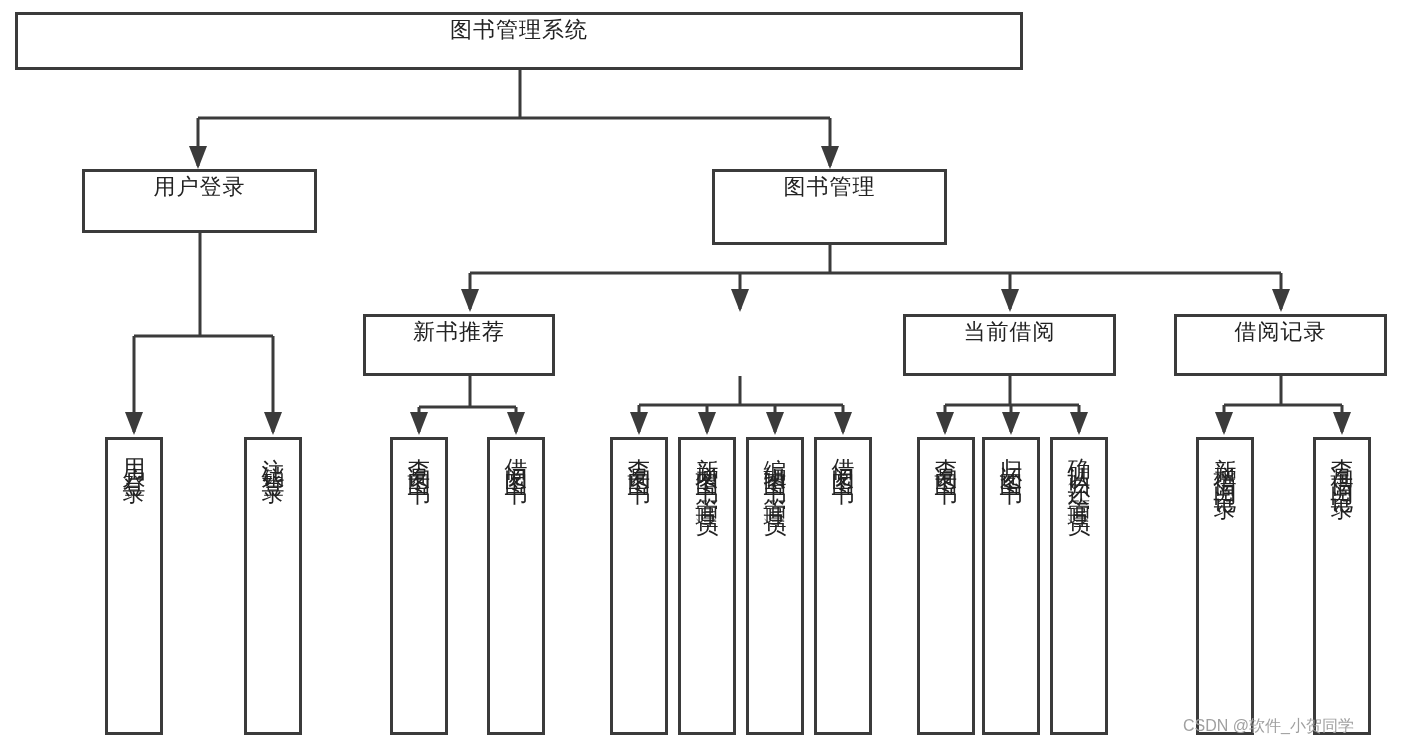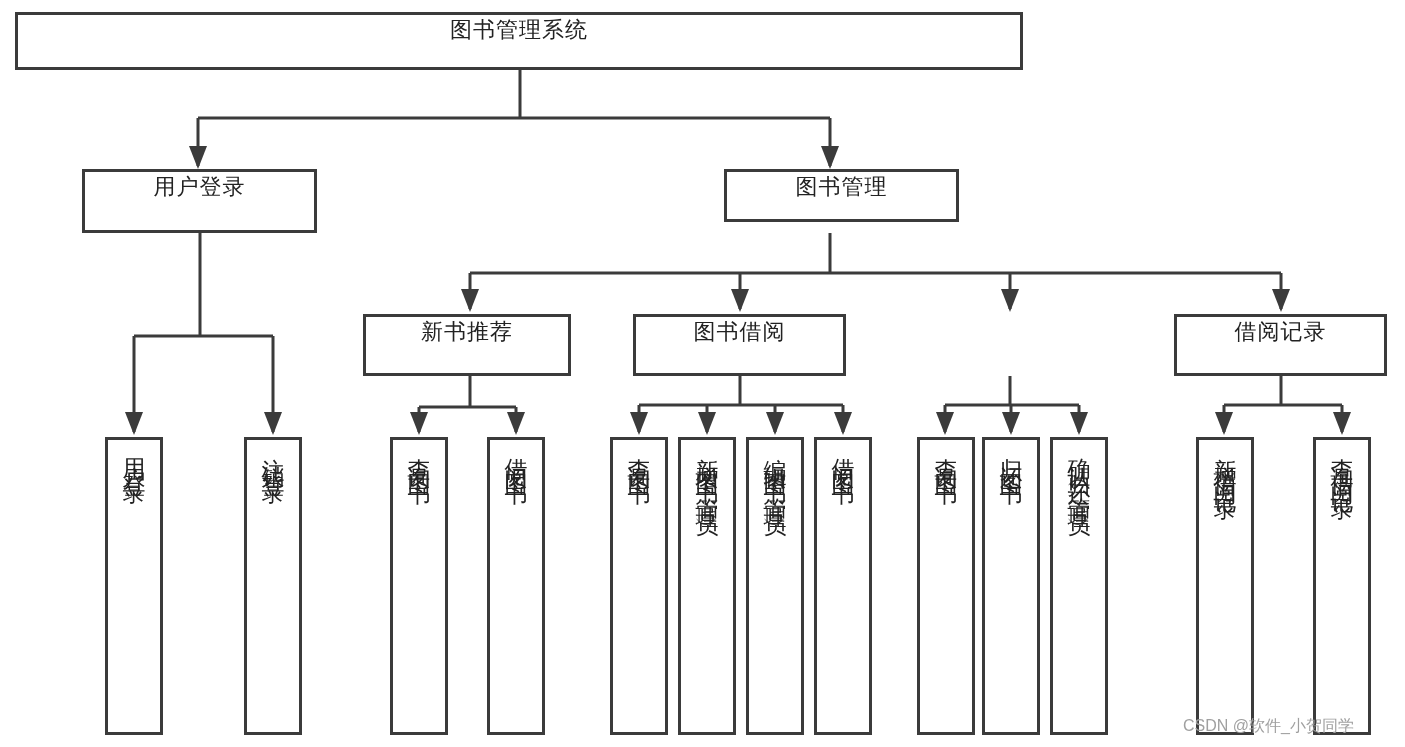--- a/index.html
+++ b/index.html
@@ -109,29 +109,29 @@
     <polygon points="1333,412 1351,412 1342,435"></polygon>
   </svg>
 
   <div class="box h" style="left:15px; top:12px; width:1008px; height:58px;">
     <span>图书管理系统</span>
   </div>
 
   <div class="box h" style="left:82px; top:169px; width:235px; height:64px;">
     <span>用户登录</span>
   </div>
-  <div class="box h" style="left:712px; top:169px; width:235px; height:53px;margin-left:12px;">
+  <div class="box h" style="left:712px; top:169px; width:235px; height:76px;">
     <span>图书管理</span>
   </div>
 
-  <div class="box h" style="left:363px; top:314px; width:208px; height:62px;">
+  <div class="box h" style="left:363px; top:314px; width:192px; height:62px;">
     <span>新书推荐</span>
   </div>
-  <div class="box h" style="left:633px; top:314px; width:213px; height:62px;">
-    <span>图书借阅</span>
+  <div class="box h" style="left:903px; top:314px; width:213px; height:62px;">
+    <span>当前借阅</span>
   </div>
   <div class="box h" style="left:1174px; top:314px; width:213px; height:62px;">
     <span>借阅记录</span>
   </div>
 
   <div class="box v" style="left:105px; top:437px; width:58px; height:298px;">
     <span>用户登录</span>
   </div>
   <div class="box v" style="left:244px; top:437px; width:58px; height:298px;">
     <span>注销登录</span>

